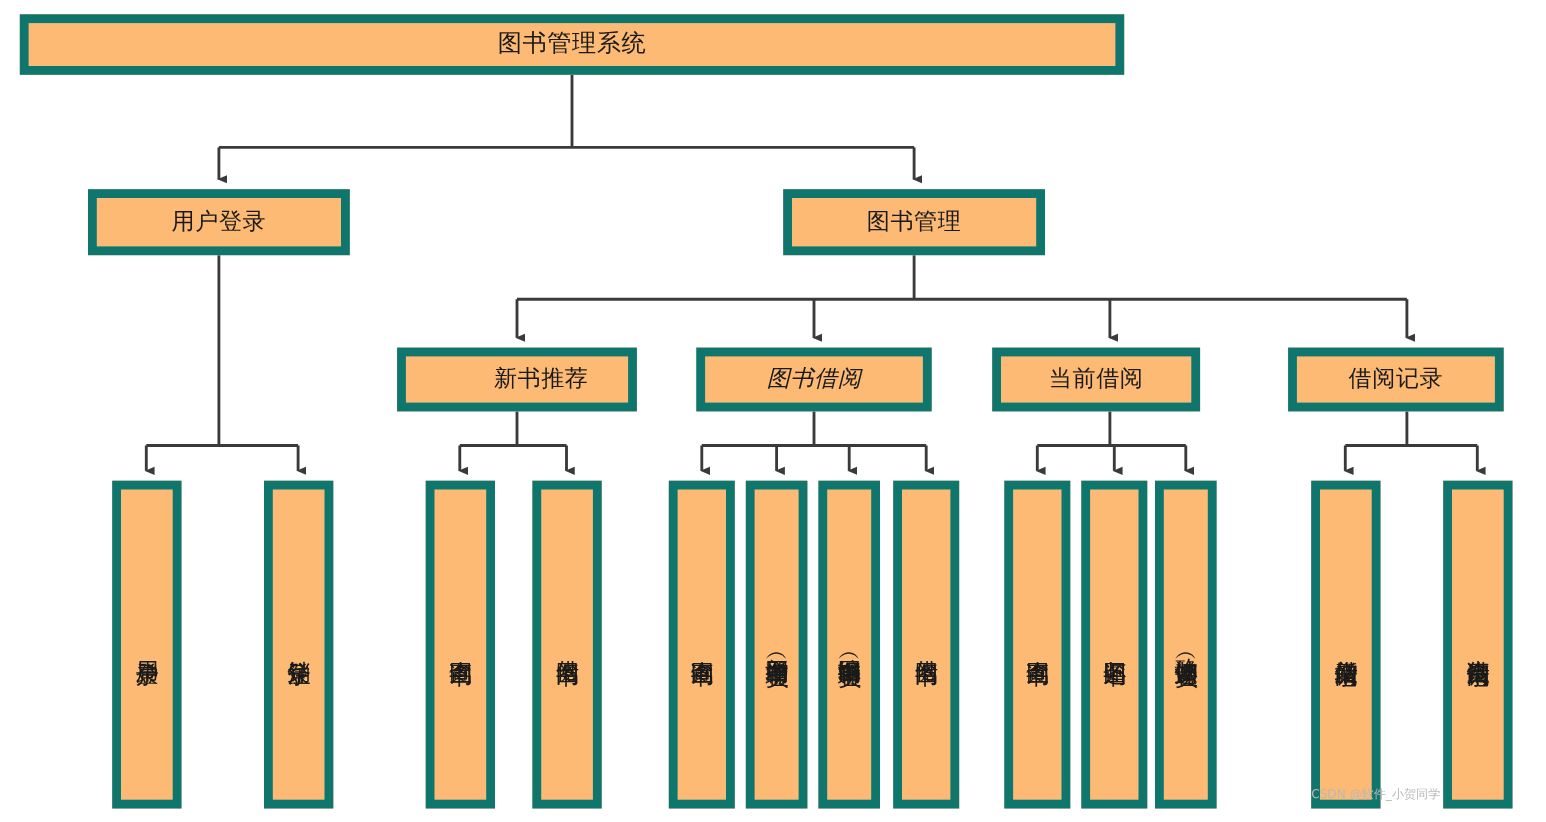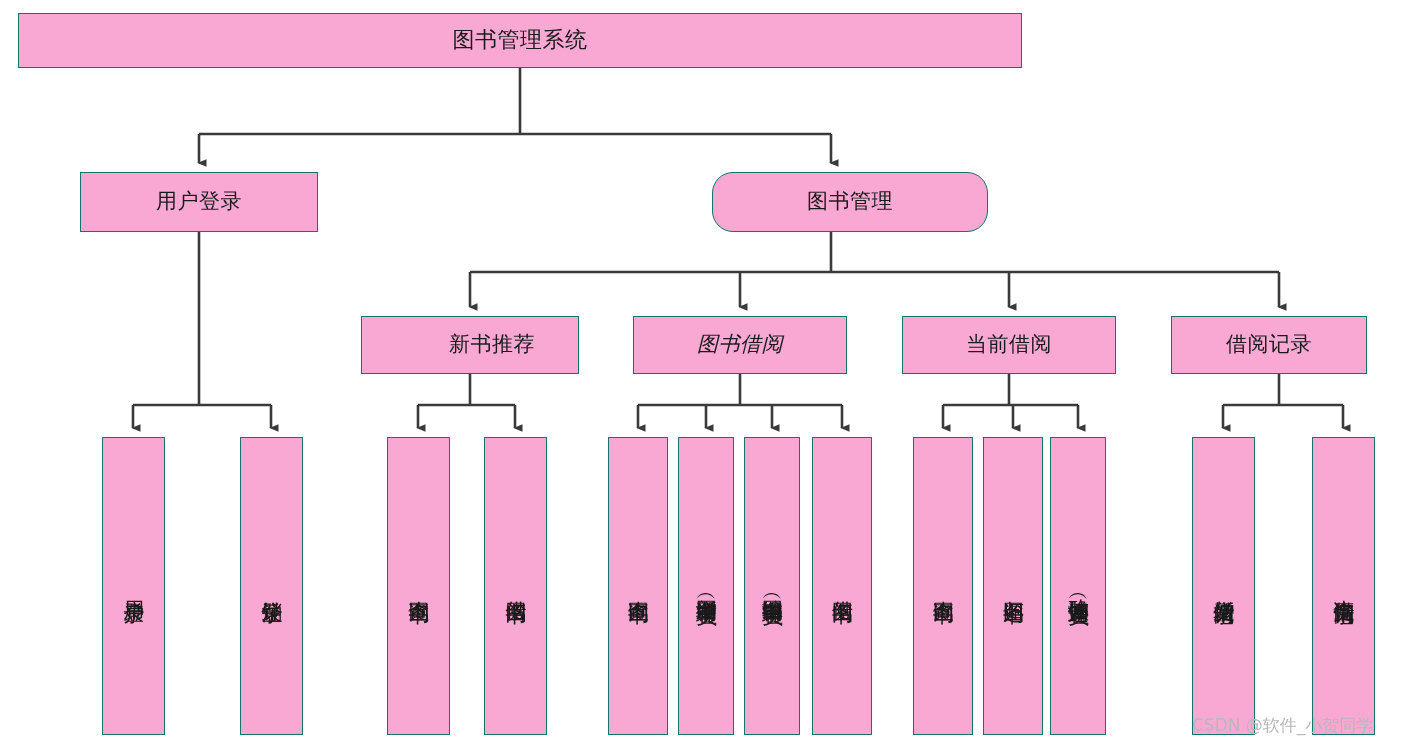--- a/index.html
+++ b/index.html
@@ -21,22 +21,22 @@
   #edge-layer {
     position: absolute;
     left: 0;
     top: 0;
     width: 1405px;
     height: 747px;
   }
   .node {
     position: absolute;
     box-sizing: border-box;
-    background: #f9a8d4;
-    border: 1px solid #0f766e;
+    background: #fdba74;
+    border: 8px solid #0f766e;
     display: flex;
     align-items: center;
     justify-content: center;
     color: #1a1a1a;
     z-index: 2;
   }
   .node.h {
     
     font-size: 21px;
     letter-spacing: 0.5px;
@@ -57,21 +57,21 @@
     white-space: nowrap;
     display: block;
   }
   .node.title {
     font-size: 22px;
   }
   .watermark {
     position: absolute;
     left: 1192px;
     top: 714px;
-    font-size: 17px;
+    font-size: 11px;
     color: #b8b8b8;
     white-space: nowrap;
     z-index: 3;
     font-family: "DejaVu Sans", "Liberation Sans", sans-serif;
   }
 </style>
 </head>
 <body>
 
 <div id="diagram-root">
@@ -141,31 +141,31 @@
     </g>
   </svg>
 
   <div class="node h title" style="left: 18px; top: 13px; width: 1004px; height: 55px;">
     <span>图书管理系统</span>
   </div>
 
   <div class="node h" style="left: 80px; top: 172px; width: 238px; height: 60px;">
     <span>用户登录</span>
   </div>
-  <div class="node h" style="left: 712px; top: 172px; width: 276px; height: 60px; border-radius: 21px;">
+  <div class="node h" style="left: 712px; top: 172px; width: 238px; height: 60px;">
     <span>图书管理</span>
   </div>
 
   <div class="node h" style="left: 361px; top: 316px; width: 218px; height: 58px; padding-left: 44px;">
     <span>新书推荐</span>
   </div>
   <div class="node h" style="left: 633px; top: 316px; width: 214px; height: 58px; font-style: italic;">
     <span>图书借阅</span>
   </div>
-  <div class="node h" style="left: 902px; top: 316px; width: 214px; height: 58px;">
+  <div class="node h" style="left: 902px; top: 316px; width: 189px; height: 58px;">
     <span>当前借阅</span>
   </div>
   <div class="node h" style="left: 1171px; top: 316px; width: 196px; height: 58px; font-family: Liberation Serif, serif;">
     <span>借阅记录</span>
   </div>
 
   <div class="node v" style="left: 102px; top: 437px; width: 63px; height: 298px;">
     <span class="vtext">用户登录</span>
   </div>
   <div class="node v" style="left: 240px; top: 437px; width: 63px; height: 298px;">

